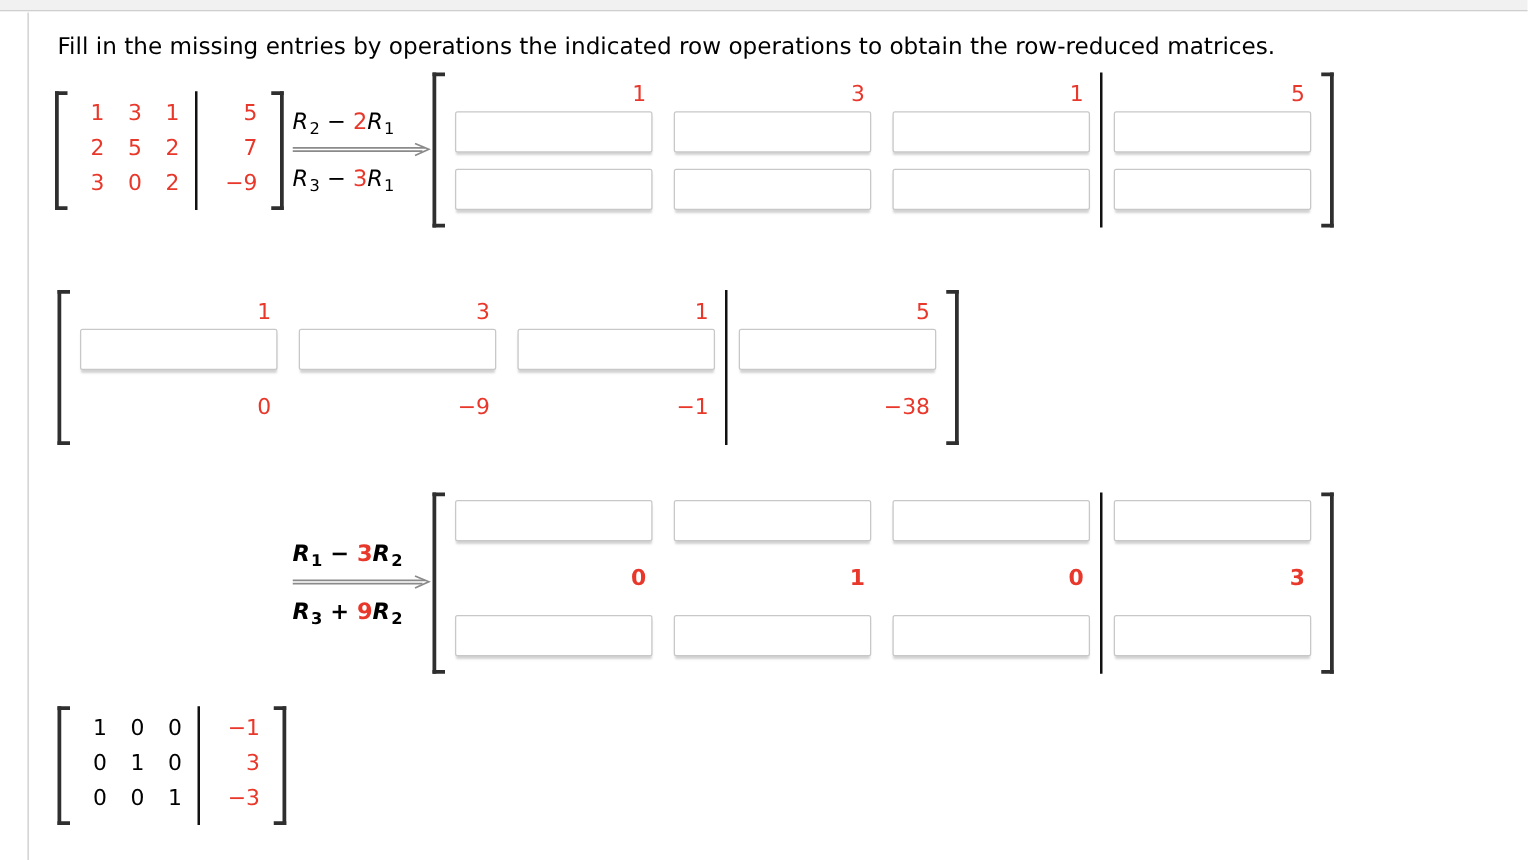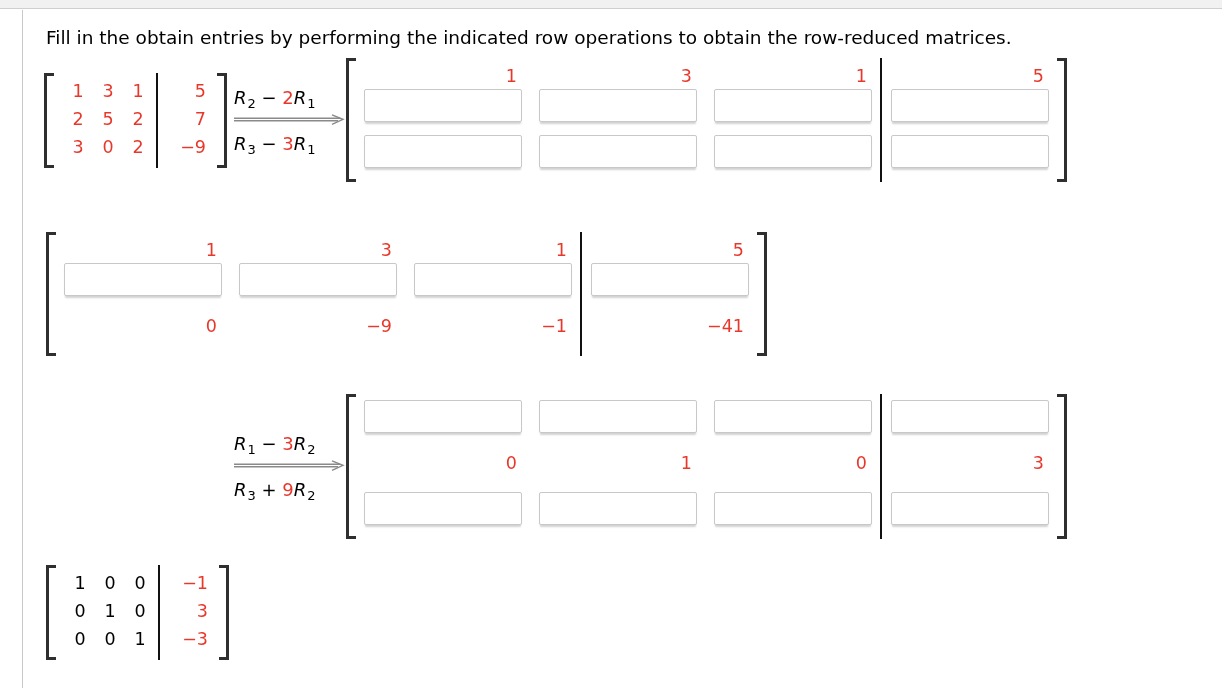--- a/index.html
+++ b/index.html
@@ -13,21 +13,21 @@
     background:#fff;color:#000;
     font-family:"DejaVu Sans","Liberation Sans",sans-serif;
   }
   .top-bar{position:absolute;top:0;left:0;right:0;height:9px;background:#f1f1f1;border-bottom:1px solid var(--rule);}
   .left-rule{position:absolute;left:22px;top:10px;bottom:0;width:1px;background:#c9c9c9;}
   .content{position:absolute;left:23px;top:10px;right:0;padding:16px 0 0 23px;}
   .instruction{margin:0;font-size:18.5px;line-height:24px;color:#000;}
   .sections{margin-top:8px;}
   .section{display:flex;align-items:center;}
   .section:nth-child(2){margin-top:50px;}
-  .section:nth-child(3){margin-top:38px;}
+  .section:nth-child(3){margin-top:38px;font-weight:bold;}
   .section:nth-child(4){margin-top:26px;}
   .sec-left{width:300px;flex:0 0 300px;display:flex;justify-content:flex-end;align-items:center;gap:7px;}
   .sec-left.raise{position:relative;top:-22px;}
 
   
   .opblock{display:flex;flex-direction:column;align-items:flex-start;}
   .oplabel{white-space:nowrap;font-size:18px;line-height:25px;color:#000;}
   .oplabel .it{font-style:italic;}
   .oplabel .rd{color:var(--red);}
   .oplabel sub{font-size:13px;line-height:0;vertical-align:-4px;margin-left:1px;}
@@ -68,21 +68,21 @@
   .cc.aug{width:46px;text-align:right;margin-left:9px;padding-right:2px;}
   .cdivider{position:absolute;top:0;bottom:0;left:99px;width:2px;background:var(--divider);}
 </style>
 </head>
 <body>
 
 <div class="top-bar"></div>
 <div class="left-rule"></div>
 
 <div class="content">
-  <p class="instruction">Fill in the obtain entries by performing the indicated row operations to obtain the row-reduced matrices.</p>
+  <p class="instruction">Fill in the missing entries by operations the indicated row operations to obtain the row-reduced matrices.</p>
   <div class="sections">
     <div class="section">
       <div class="sec-left">
           <div class="cmatrix">
             <div class="brk l"></div>
             <div class="cbody">
               <div class="cdivider"></div>
               <div class="crow">
                 <span class="cc" style="color: rgb(232, 56, 43);">1</span>
                 <span class="cc" style="color: rgb(232, 56, 43);">3</span>
@@ -156,21 +156,21 @@
               <div class="mrow">
                 <div class="cell box"></div>
                 <div class="cell box"></div>
                 <div class="cell box"></div>
                 <div class="cell box"></div>
               </div>
               <div class="mrow mid">
                 <div class="cell val">0</div>
                 <div class="cell val">−9</div>
                 <div class="cell val">−1</div>
-                <div class="cell val">−41</div>
+                <div class="cell val">−38</div>
               </div>
             </div>
             <div class="brk r"></div>
           </div>
         </div>
     </div>
     <div class="section">
       <div class="sec-left">
           <div class="opblock">
             <div class="oplabel"><span class="it">R</span><sub>1</sub><span> − </span><span class="rd">3</span><span class="it">R</span><sub>2</sub></div>

